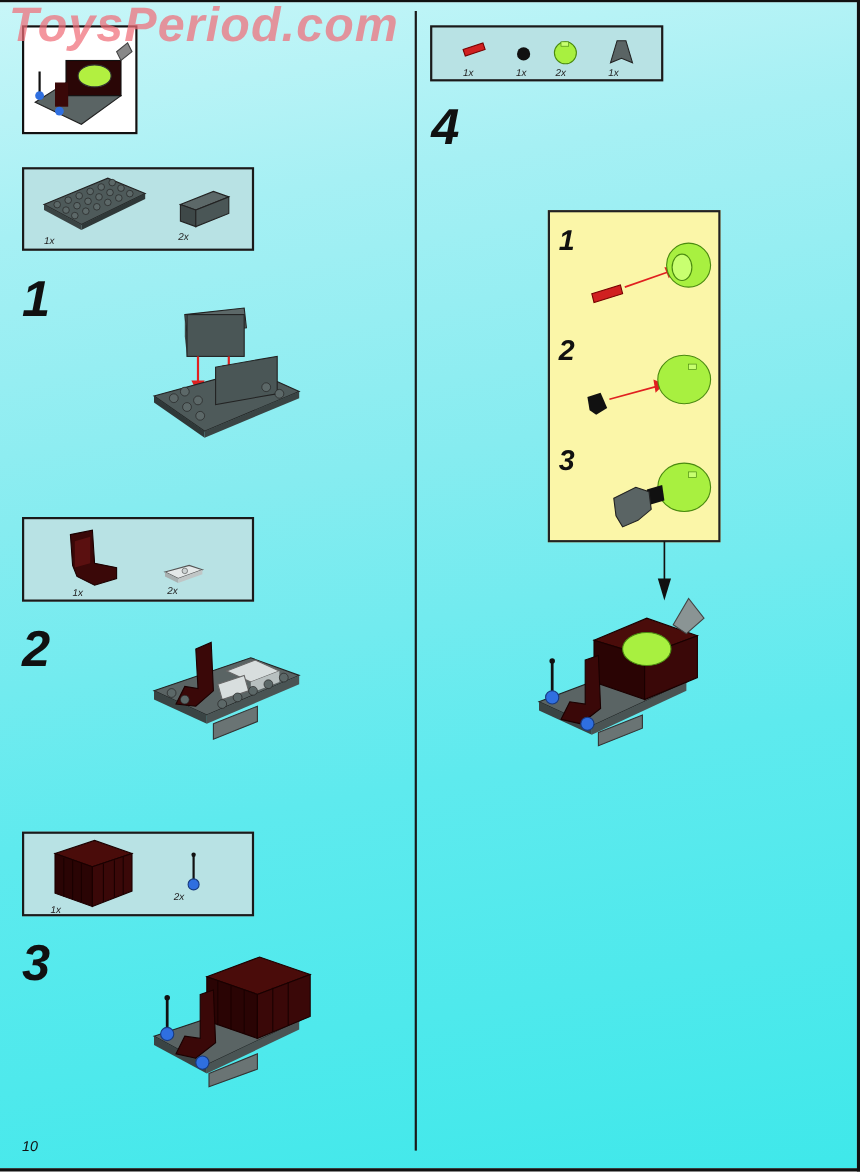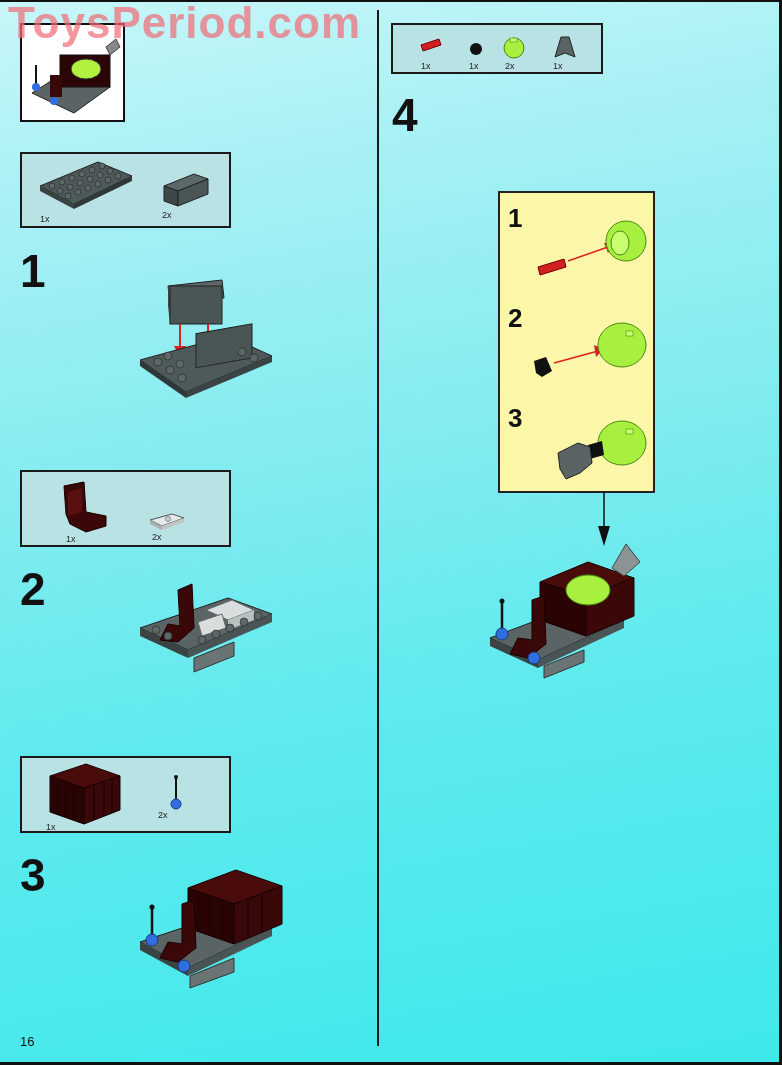--- a/index.html
+++ b/index.html
@@ -2,20 +2,21 @@
 <html><head>
 <meta charset="utf-8">
 <style>
   html, body { margin:0; padding:0; }
   body { width:782px; height:1065px; overflow:hidden; font-family:"Liberation Sans", sans-serif; }
   .page {
     position:relative; width:782px; height:1065px; box-sizing:border-box;
     background: linear-gradient(170deg, #c8f6f8 0%, #a6f0f4 18%, #86ecf0 40%, #5eeaee 65%, #3fe8ea 100%);
     border-top:2px solid #111; border-right:3px solid #111; border-bottom:3px solid #111;
     overflow:hidden;
+    font-style:italic;
   }
   .watermark {
     position:absolute; left:8px; top:-4px; font-size:44px; font-weight:bold;
     color:rgba(240,110,120,0.72); letter-spacing:1px; z-index:50; font-family:"Liberation Sans", sans-serif;
   }
   .divider { position:absolute; left:377px; top:8px; width:2px; height:1036px; background:#1a1a1a; }
   .thumb { position:absolute; left:20px; top:21px; width:105px; height:99px; background:#fff; border:2px solid #111; box-sizing:border-box; }
   .partsbox { position:absolute; background:#b8e2e4; border:2px solid #1a1a1a; box-sizing:border-box; }
   .qty { position:absolute; font-size:9px; color:#222; }
   .stepnum { position:absolute; font-size:46px; font-weight:bold; color:#111; line-height:1; }
@@ -246,14 +247,14 @@
     <polygon points="98,54 146,36 146,74 98,94" fill="#3a0808" stroke="#1a0000"></polygon>
     <ellipse cx="100" cy="48" rx="22" ry="15" fill="#a8f040" stroke="#4a8a10"></ellipse>
     <polygon points="124,26 138,2 152,20 136,34" fill="#8a9494" stroke="#444"></polygon>
     <path d="M44,58 L56,54 L58,102 L40,116 L22,112 L30,96 L44,98 Z" fill="#3a0808" stroke="#1a0000"></path>
     <line x1="14" y1="60" x2="14" y2="90" stroke="#111" stroke-width="2.5"></line>
     <circle cx="14" cy="59" r="2.5" fill="#111"></circle>
     <circle cx="14" cy="92" r="6" fill="#2f6fe0" stroke="#163a80"></circle>
     <circle cx="46" cy="116" r="6" fill="#2f6fe0" stroke="#163a80"></circle>
   </svg>
 
-  <div class="pagenum">16</div>
+  <div class="pagenum">10</div>
 </div>
 
 </body></html>

